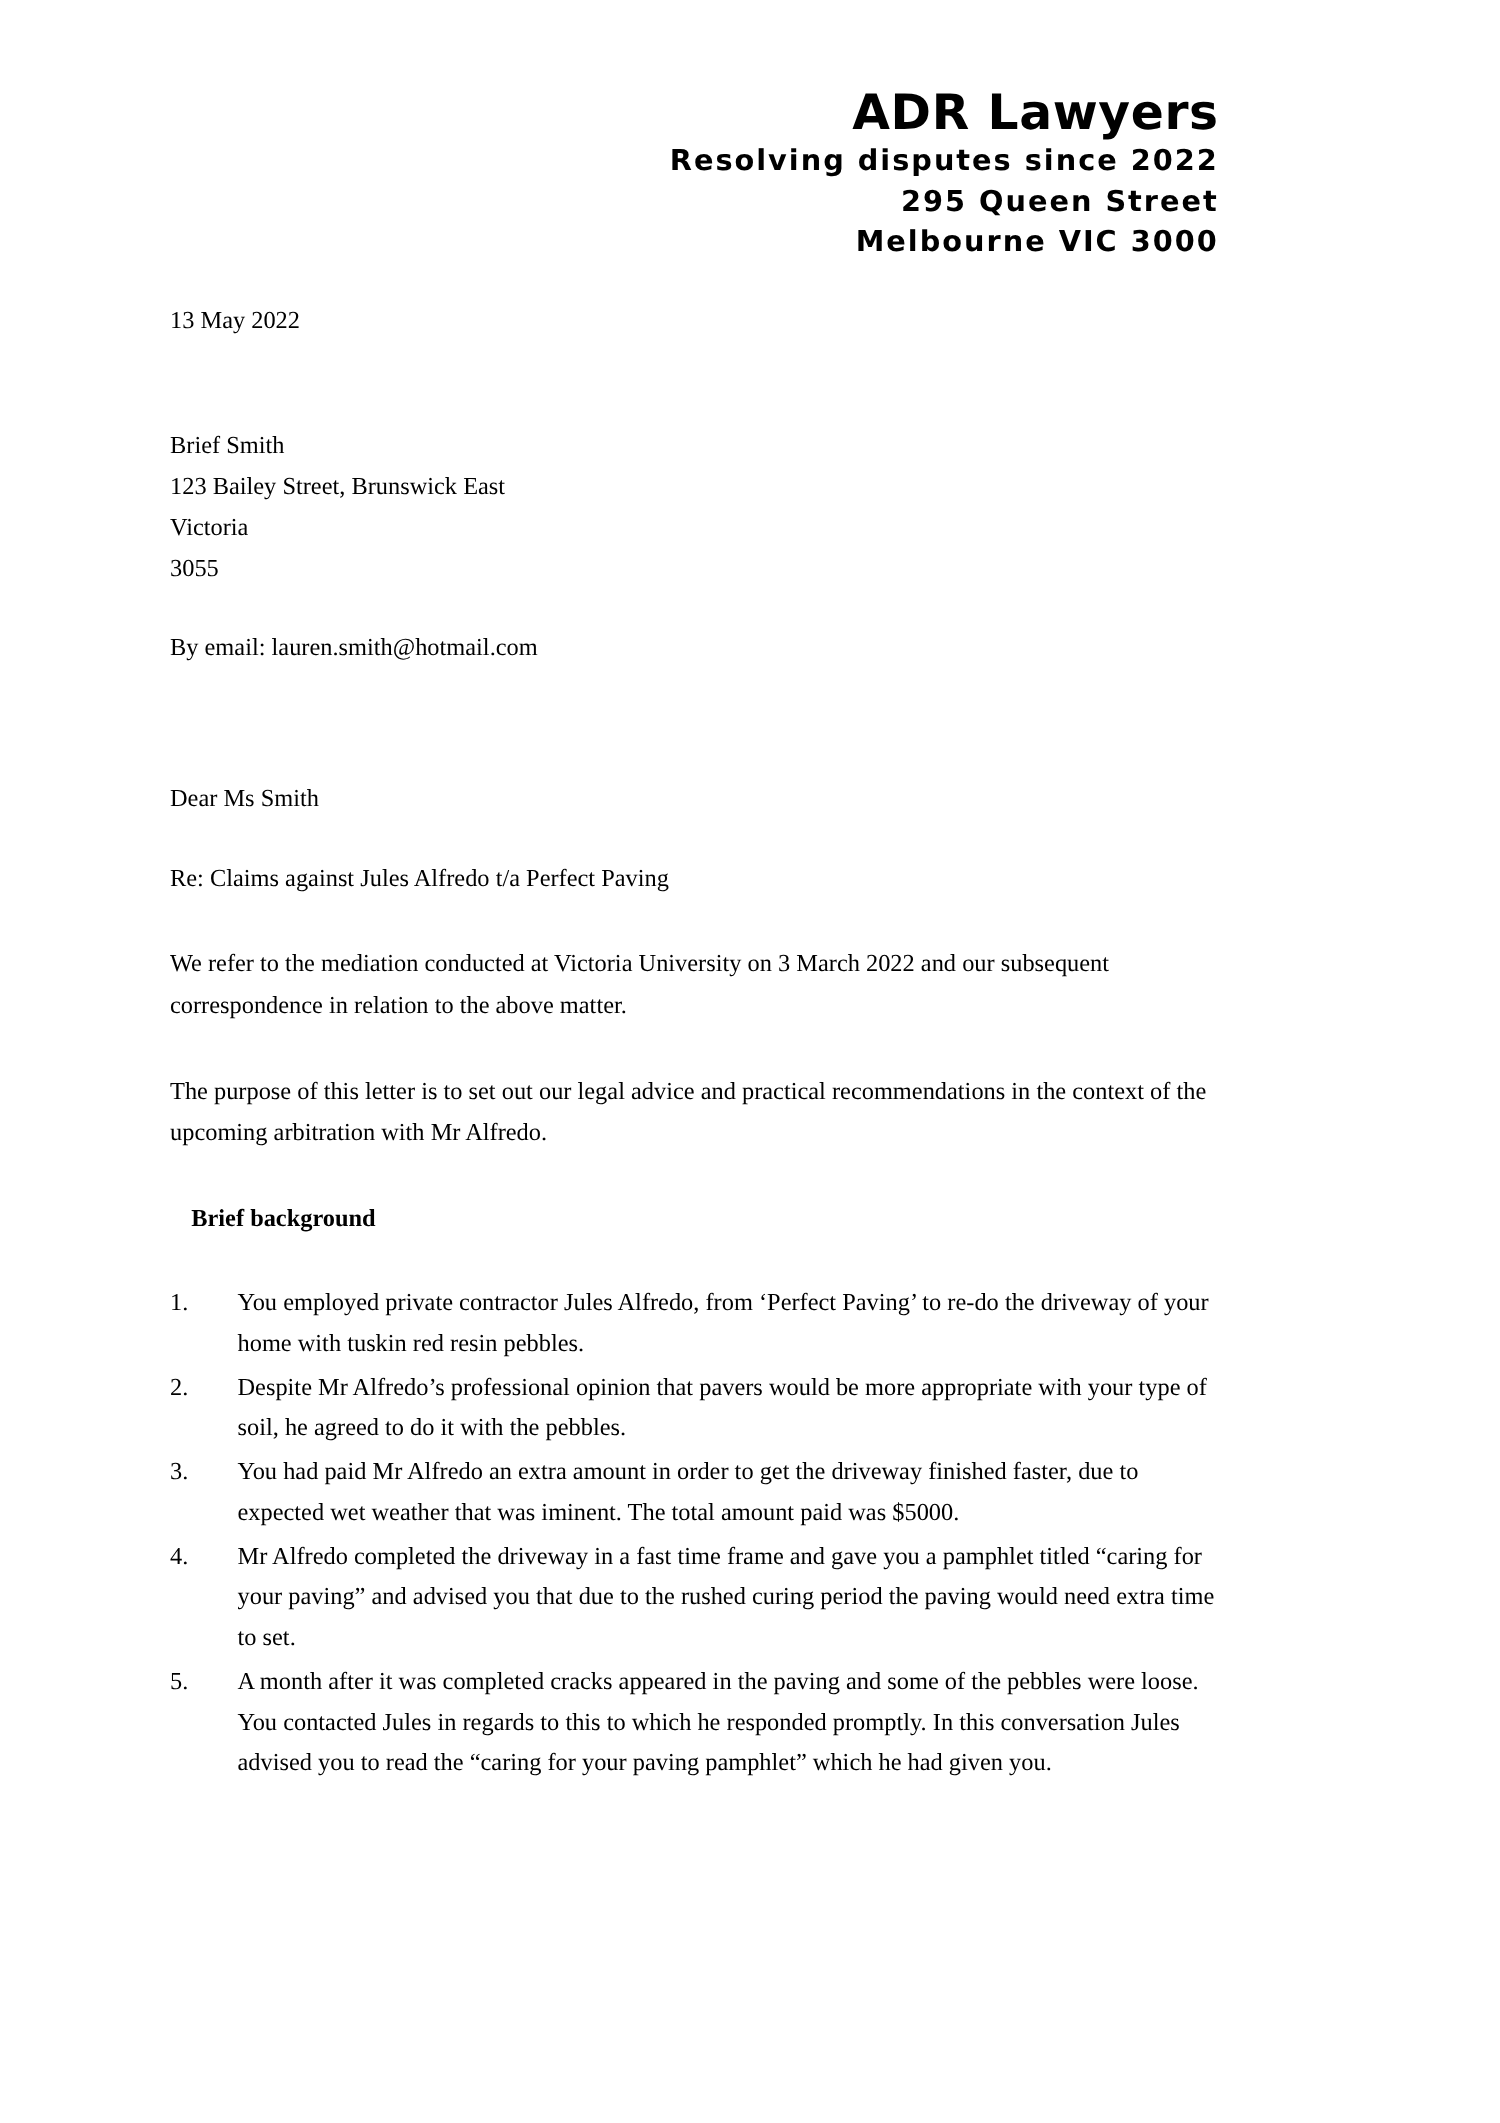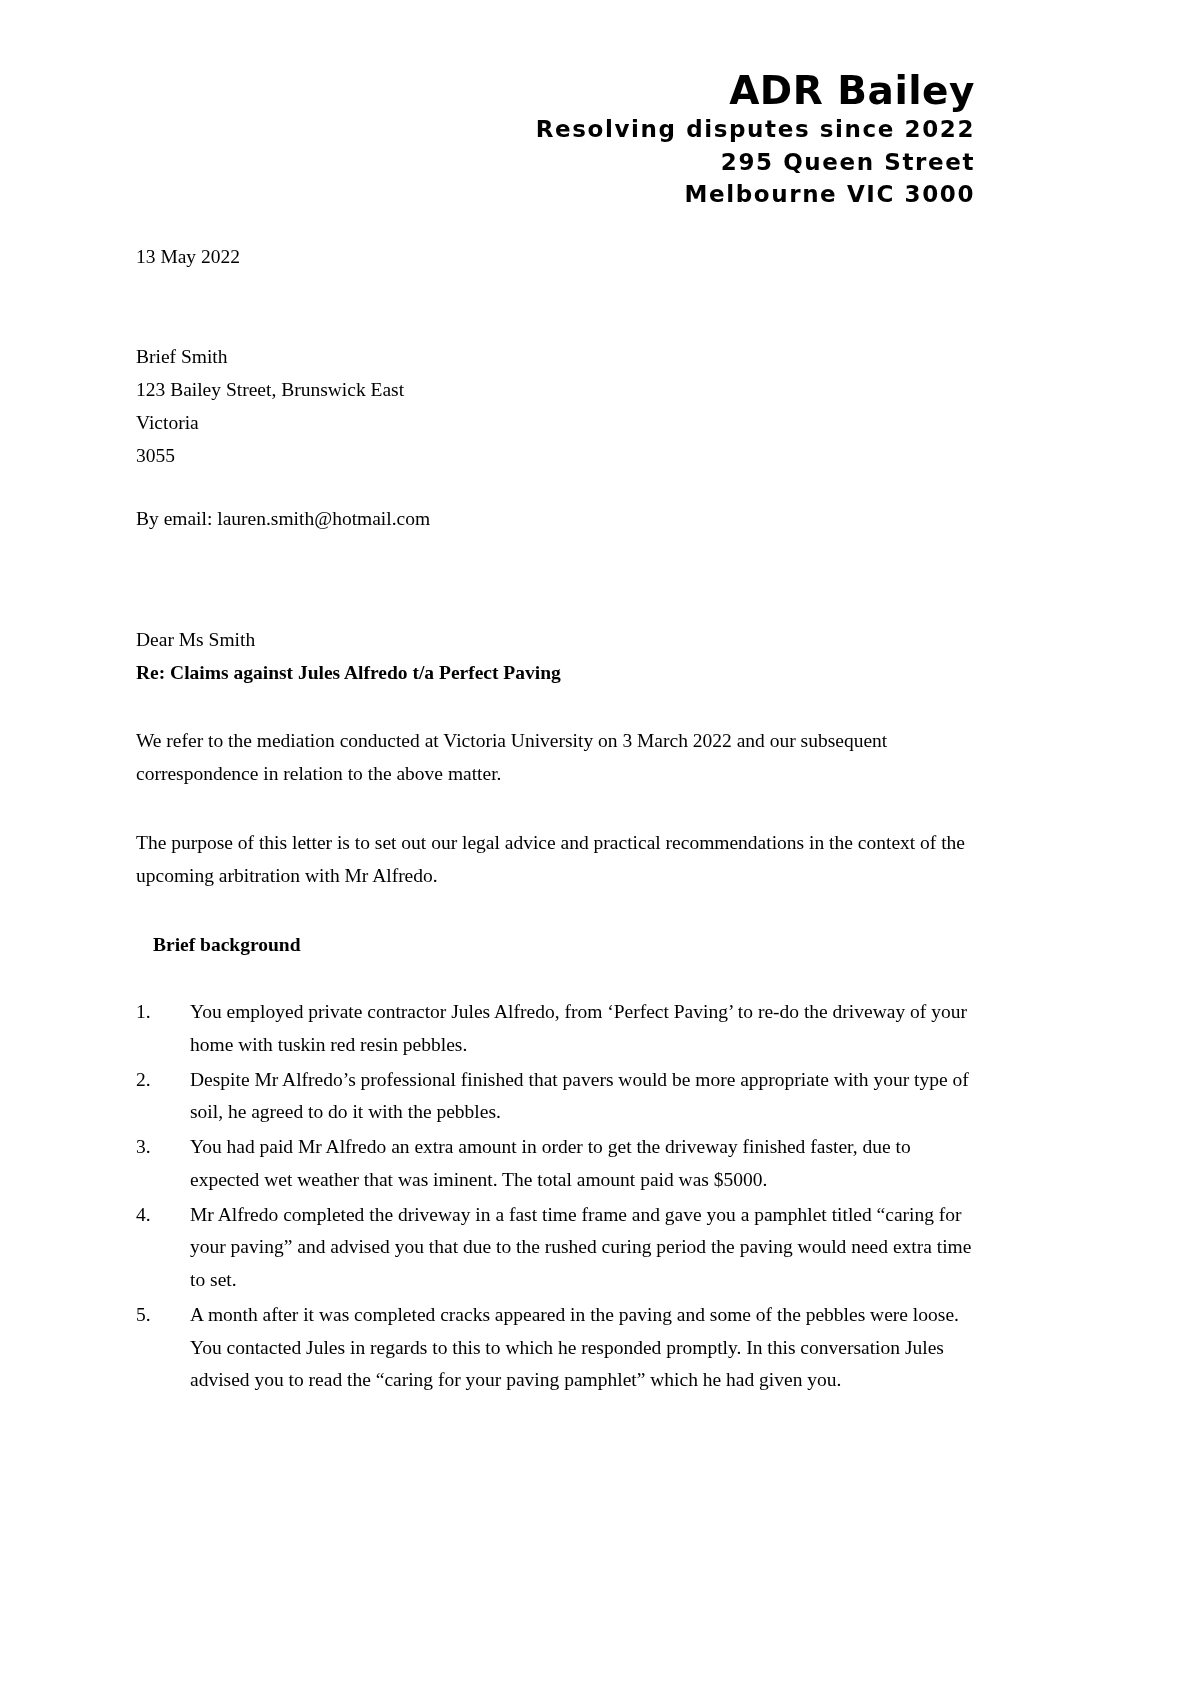--- a/index.html
+++ b/index.html
@@ -48,21 +48,22 @@
   .recipient-line {
     line-height: 1.7;
   }
   .delivery-line {
     margin-top: 31px;
   }
   .salutation-line {
     margin-top: 88px;
   }
   .subject-line {
-    font-weight: bold;
+    margin-top: 31px;
+    font-weight: normal;
   }
   .para {
     margin: 36px 0 0 0;
   }
   .section-heading {
     margin: 37px 0 0 17px;
     font-size: 19.5px;
     font-weight: bold;
   }
   .bg-list {
@@ -80,21 +81,21 @@
   .list-text {
     flex: 1 1 auto;
   }
 </style>
 </head>
 <body>
 
 <div class="page">
 
   <header class="letterhead">
-    <div class="firm-name">ADR Bailey</div>
+    <div class="firm-name">ADR Lawyers</div>
     <div class="letterhead-line">Resolving disputes since 2022</div>
     <div class="letterhead-line">295 Queen Street</div>
     <div class="letterhead-line">Melbourne VIC 3000</div>
   </header>
 
   <div class="date-line">13 May 2022</div>
 
   <div class="recipient-block">
     <div class="recipient-line">Brief Smith</div>
     <div class="recipient-line">123 Bailey Street, Brunswick East</div>
@@ -114,21 +115,21 @@
 
   <h3 class="section-heading">Brief background</h3>
 
   <div class="bg-list">
     <div class="list-item">
       <span class="list-number">1.</span>
       <span class="list-text">You employed private contractor Jules Alfredo, from ‘Perfect Paving’ to re-do the driveway of your home with tuskin red resin pebbles.</span>
     </div>
     <div class="list-item">
       <span class="list-number">2.</span>
-      <span class="list-text">Despite Mr Alfredo’s professional finished that pavers would be more appropriate with your type of soil, he agreed to do it with the pebbles.</span>
+      <span class="list-text">Despite Mr Alfredo’s professional opinion that pavers would be more appropriate with your type of soil, he agreed to do it with the pebbles.</span>
     </div>
     <div class="list-item">
       <span class="list-number">3.</span>
       <span class="list-text">You had paid Mr Alfredo an extra amount in order to get the driveway finished faster, due to expected wet weather that was iminent. The total amount paid was $5000.</span>
     </div>
     <div class="list-item">
       <span class="list-number">4.</span>
       <span class="list-text">Mr Alfredo completed the driveway in a fast time frame and gave you a pamphlet titled “caring for your paving” and advised you that due to the rushed curing period the paving would need extra time to set.</span>
     </div>
     <div class="list-item">

